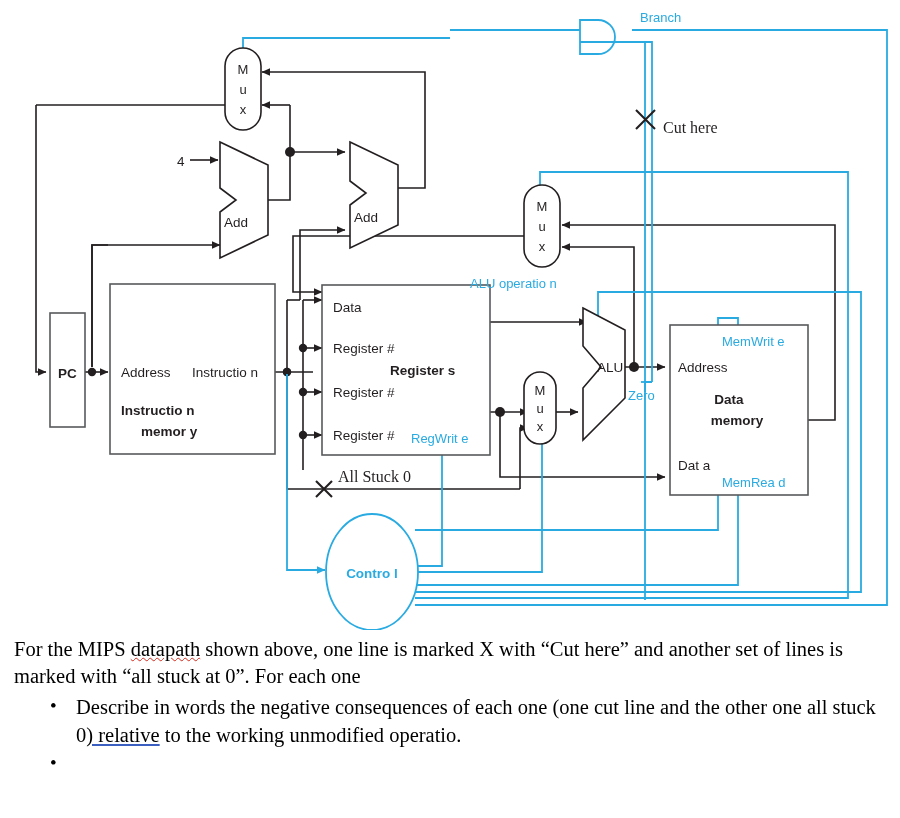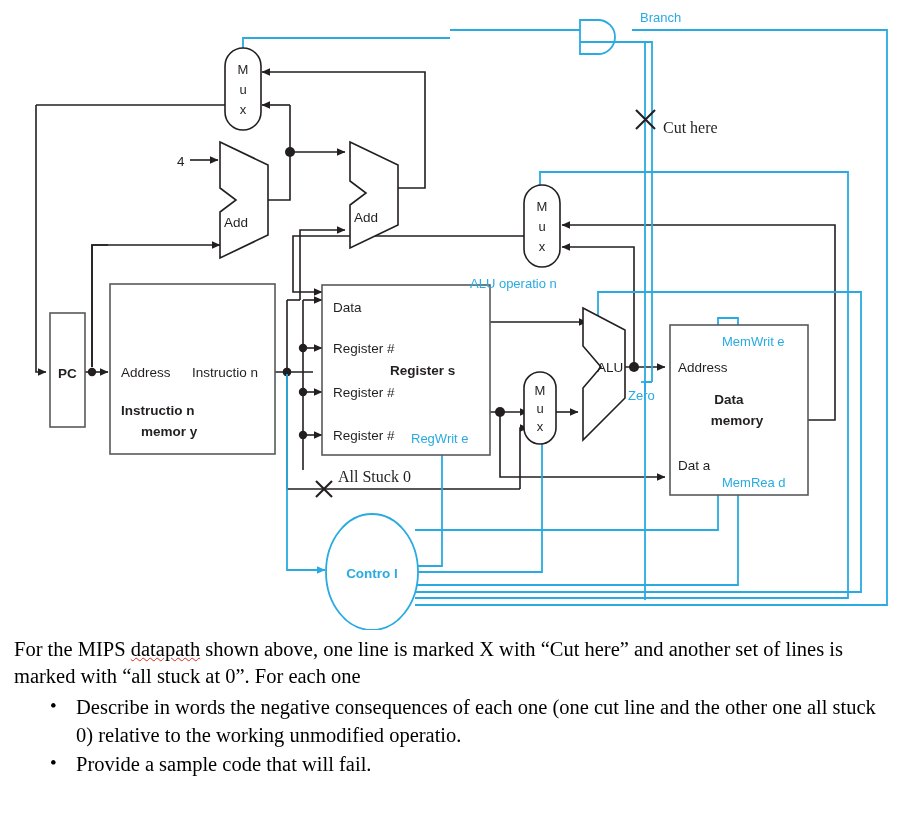--- a/index.html
+++ b/index.html
@@ -98,20 +98,21 @@
     top: -1px;
     font-size: 19px;
   }
   .sp-underline {
     text-decoration: underline;
     text-decoration-color: #d52b1e;
     text-decoration-style: wavy;
     text-decoration-thickness: 1px;
   }
   .blue-underline {
+    text-decoration: underline;
     text-decoration-color: #3b5fc0;
   }
 </style>
 </head>
 <body>
 
 <div id="diagram-wrap">
 <svg id="datapath" width="900" height="630" viewBox="0 0 900 630" xmlns="http://www.w3.org/2000/svg">
   <defs>
     <marker id="ah" markerWidth="9" markerHeight="9" refX="8" refY="4.5" orient="auto" markerUnits="userSpaceOnUse">
@@ -356,15 +357,15 @@
   <g>
     <path class="xmark" d="M316,481 L332,497 M332,481 L316,497"></path>
   </g>
 </svg>
 </div>
 
 <div id="prompt">
   <p class="para"><span>For the MIPS </span><span class="sp-underline">datapath</span><span> shown above, one line is marked X with “Cut here” and another set of lines is marked with “all stuck at 0”. For each one</span></p>
   <ul>
     <li><span class="bullet">•</span><span>Describe in words the negative consequences of each one (one cut line and the other one all stuck 0</span><span class="blue-underline">) relative</span><span> to the working unmodified operatio.</span></li>
-    <li><span class="bullet">•</span><span>Provide a sample code that will fail.</span></li>
+    <li><span class="bullet">•</span></li>
   </ul>
 </div>
 
 </body></html>

